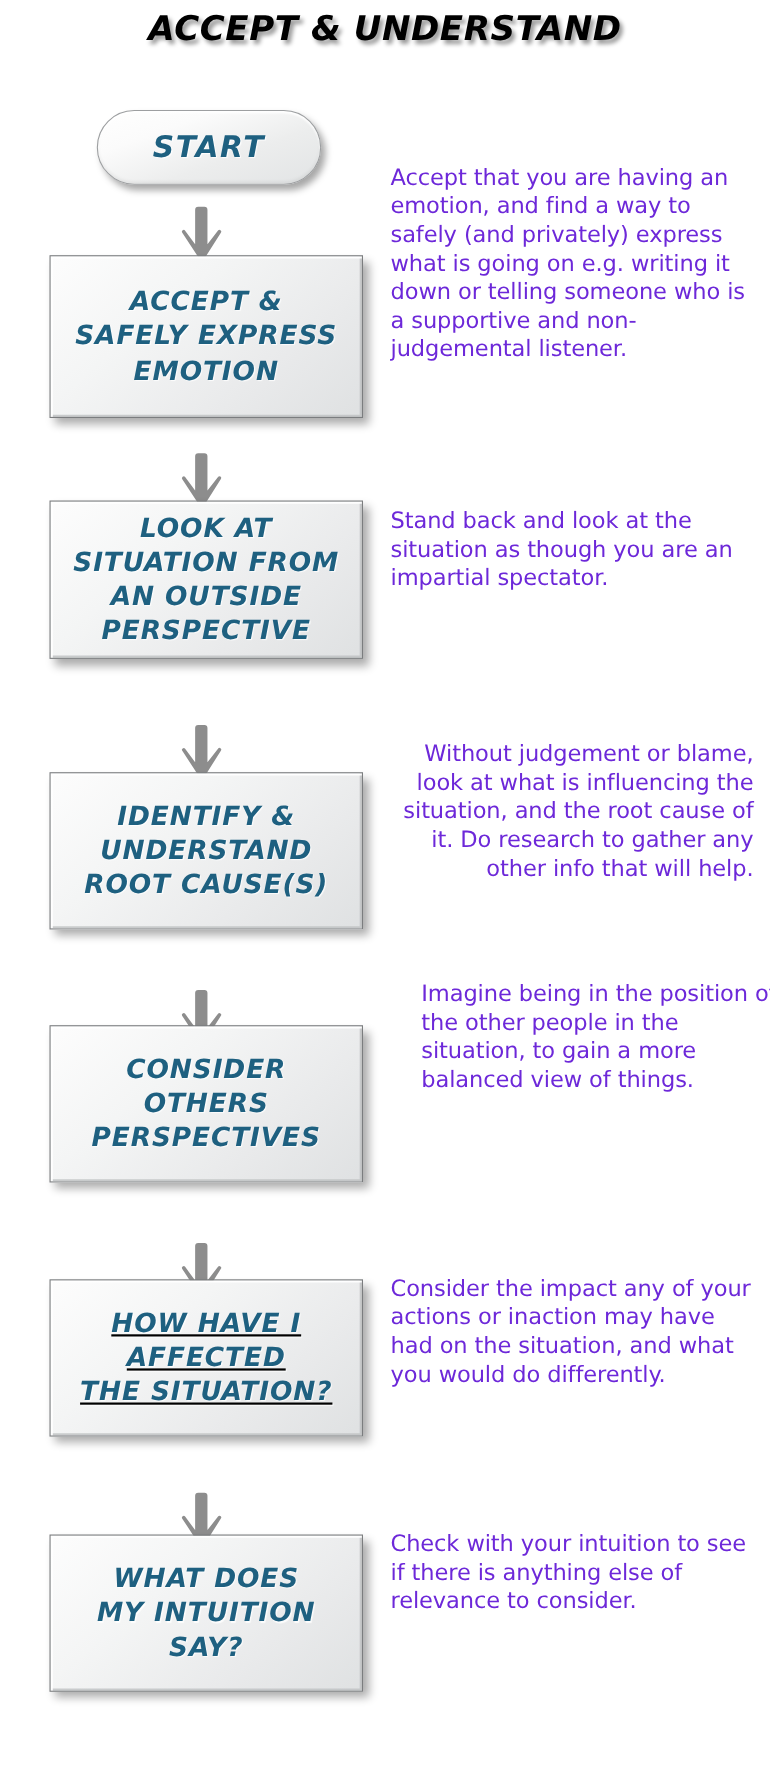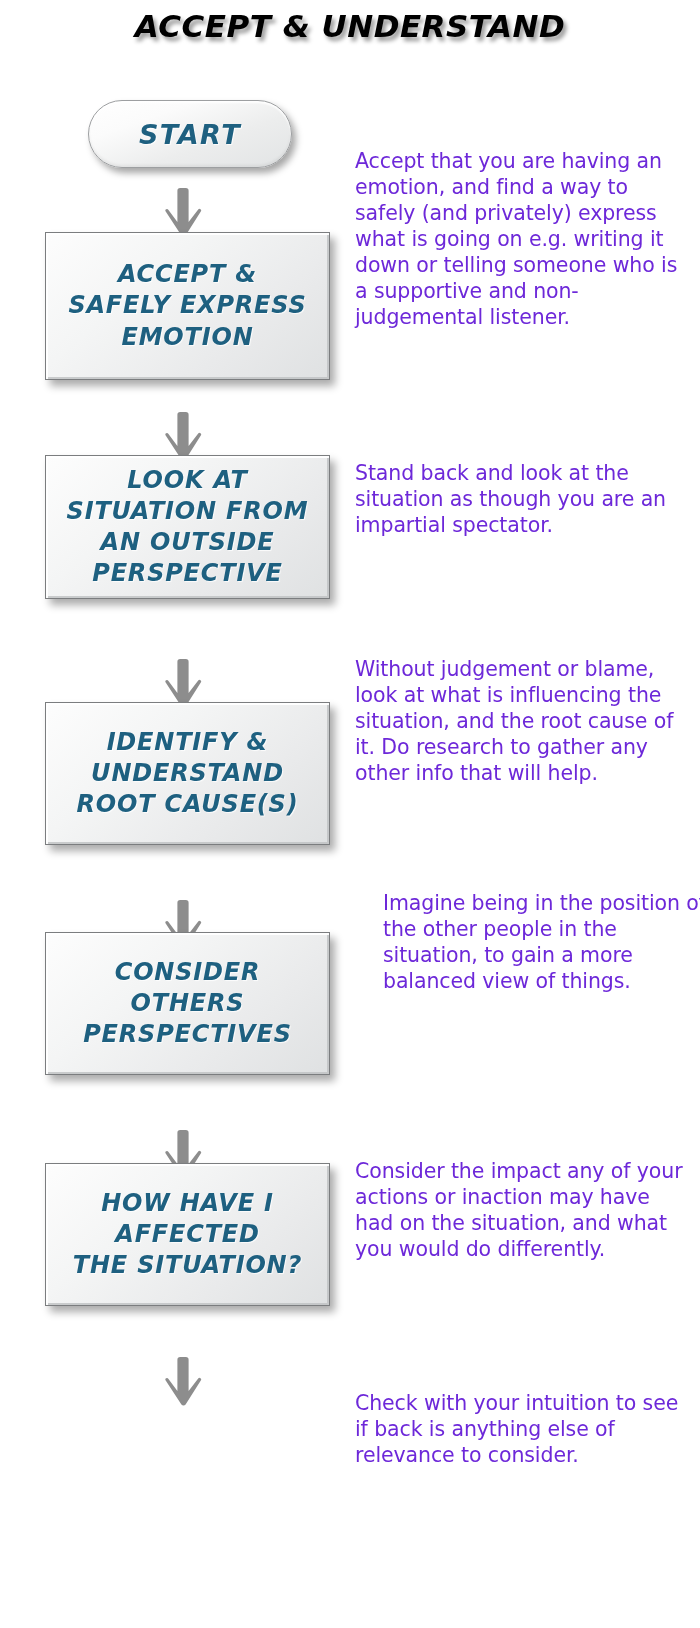--- a/index.html
+++ b/index.html
@@ -160,49 +160,54 @@
     <svg viewBox="0 0 46 52" xmlns="http://www.w3.org/2000/svg">
       <path d="M20.2 2 h5.6 a2.8 2.8 0 0 1 2.8 2.8 V36 l9.6 -12.4 a1.6 1.6 0 0 1 2.6 1.9 L25.6 49.5 a2.6 2.6 0 0 1 -4.2 0 L5.7 25.6 a1.6 1.6 0 0 1 2.6 -1.9 L17.4 36 V4.8 A2.8 2.8 0 0 1 20.2 2 Z" fill="#8d8d8d"></path>
     </svg>
   </div>
 
   <div class="proc-box" style="top:702px; height:143px;">
     <span class="proc-label">IDENTIFY &amp;
 UNDERSTAND
 ROOT CAUSE(S)</span>
   </div>
-  <div class="desc" style="top:656px;">Without judgement or blame, look at what is influencing the situation, and the root cause of it. Do research to gather any other info that will help.</div>
+  <div class="desc" style="top:672px;text-align:right;">Without judgement or blame, look at what is influencing the situation, and the root cause of it. Do research to gather any other info that will help.</div>
 
   <div class="arrow" style="top:898px;">
     <svg viewBox="0 0 46 52" xmlns="http://www.w3.org/2000/svg">
       <path d="M20.2 2 h5.6 a2.8 2.8 0 0 1 2.8 2.8 V36 l9.6 -12.4 a1.6 1.6 0 0 1 2.6 1.9 L25.6 49.5 a2.6 2.6 0 0 1 -4.2 0 L5.7 25.6 a1.6 1.6 0 0 1 2.6 -1.9 L17.4 36 V4.8 A2.8 2.8 0 0 1 20.2 2 Z" fill="#8d8d8d"></path>
     </svg>
   </div>
 
   <div class="proc-box" style="top:932px; height:143px;">
     <span class="proc-label">CONSIDER
 OTHERS
 PERSPECTIVES</span>
   </div>
   <div class="desc" style="top:890px;margin-left:28px;">Imagine being in the position of the other people in the situation, to gain a more balanced view of things.</div>
 
   <div class="arrow" style="top:1128px;">
     <svg viewBox="0 0 46 52" xmlns="http://www.w3.org/2000/svg">
       <path d="M20.2 2 h5.6 a2.8 2.8 0 0 1 2.8 2.8 V36 l9.6 -12.4 a1.6 1.6 0 0 1 2.6 1.9 L25.6 49.5 a2.6 2.6 0 0 1 -4.2 0 L5.7 25.6 a1.6 1.6 0 0 1 2.6 -1.9 L17.4 36 V4.8 A2.8 2.8 0 0 1 20.2 2 Z" fill="#8d8d8d"></path>
     </svg>
   </div>
 
-  <div class="proc-box" style="top:1163px; height:143px;">
+  <div class="proc-box" style="top:1163px; height:143px;text-decoration:underline;">
     <span class="proc-label">HOW HAVE I
 AFFECTED
 THE SITUATION?</span>
   </div>
   <div class="desc" style="top:1158px;">Consider the impact any of your actions or inaction may have had on the situation, and what you would do differently.</div>
 
   <div class="arrow" style="top:1355px;">
     <svg viewBox="0 0 46 52" xmlns="http://www.w3.org/2000/svg">
       <path d="M20.2 2 h5.6 a2.8 2.8 0 0 1 2.8 2.8 V36 l9.6 -12.4 a1.6 1.6 0 0 1 2.6 1.9 L25.6 49.5 a2.6 2.6 0 0 1 -4.2 0 L5.7 25.6 a1.6 1.6 0 0 1 2.6 -1.9 L17.4 36 V4.8 A2.8 2.8 0 0 1 20.2 2 Z" fill="#8d8d8d"></path>
     </svg>
   </div>
 
-  <div class="desc" style="top:1390px;">Check with your intuition to see if back is anything else of relevance to consider.</div>
+  <div class="proc-box" style="top:1395px; height:143px;">
+    <span class="proc-label">WHAT DOES
+MY INTUITION
+SAY?</span>
+  </div>
+  <div class="desc" style="top:1390px;">Check with your intuition to see if there is anything else of relevance to consider.</div>
 
 </div>
 
 </body></html>

